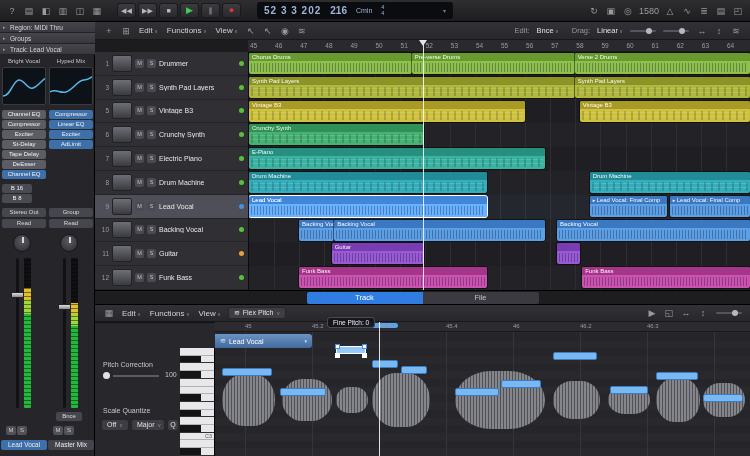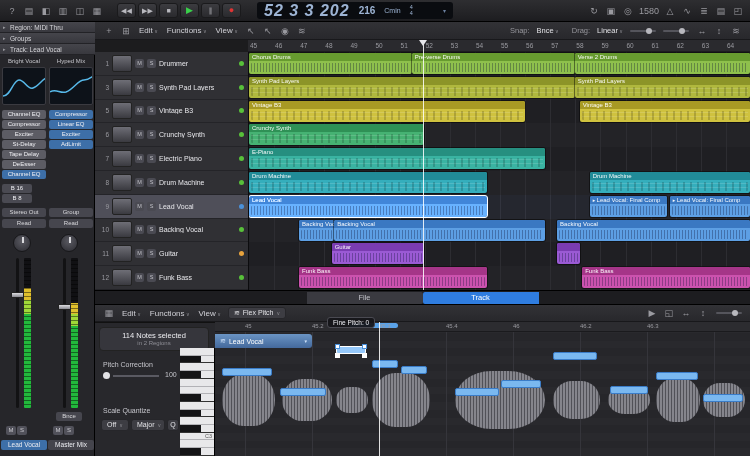--- a/index.html
+++ b/index.html
@@ -8,21 +8,21 @@
 
 
 #topbar{position:absolute;left:0;top:0;width:750px;height:22px;background:linear-gradient(#2e2e31,#1d1d20);border-bottom:1px solid #000;display:flex;align-items:center;gap:4px;padding:0 6px;}
 .igroup{display:flex;align-items:center;gap:5px;}
 .tbi{font-size:9px;color:#9a9aa0;min-width:12px;text-align:center;line-height:14px;}
 #transport{display:flex;gap:2px;margin-left:10px;}
 .trb{width:19px;height:15px;background:linear-gradient(#3c3c40,#2a2a2e);border:1px solid #1a1a1c;border-radius:3px;color:#b8b8be;font-size:7px;line-height:13px;text-align:center;}
 .trb.play{color:#3ad24b;font-size:9px;}
 .trb.rec{color:#e03434;font-size:9px;}
 #lcd{width:196px;height:17px;background:#0a0c10;border-radius:3px;margin-left:12px;display:flex;align-items:center;gap:9px;padding:0 7px;color:#9db4d4;}
-.lcd-pos{font-size:16px;font-weight:bold;letter-spacing:1px;white-space:nowrap;font-style:italic;}
+.lcd-pos{font-size:10px;font-weight:bold;letter-spacing:1px;white-space:nowrap;}
 .lcd-tempo{font-size:10px;font-weight:bold;}
 .lcd-key{font-size:7px;}
 .lcd-sig i{display:block;font-style:normal;font-size:5.5px;line-height:5.5px;text-align:center;}
 .lcd-caret{font-size:6px;color:#6a7f9e;margin-left:auto;}
 
 
 #inspector{position:absolute;left:0;top:22px;width:95px;height:434px;background:#26262a;border-right:1px solid #000;}
 .insp-header{position:absolute;left:0;width:95px;height:11px;background:linear-gradient(#45454b,#38383e);border-bottom:1px solid #222226;font-size:6.5px;line-height:11px;color:#d6d6da;padding-left:10px;white-space:nowrap;overflow:hidden;}
 .insp-header::before{content:"▸";position:absolute;left:3px;font-size:5px;color:#9a9aa0;}
 .setting-label{position:absolute;top:36px;width:44px;font-size:6px;color:#c4c4ca;text-align:center;white-space:nowrap;overflow:hidden;}
@@ -244,21 +244,21 @@
         <div class="menu">Functions</div>
         <div class="menu">View</div>
       </div>
     <div class="igroup">
         <div class="tbi" style="display: inline-block;">↖</div>
         <div class="tbi" style="display: inline-block;">↖</div>
         <div class="tbi" style="display: inline-block;">◉</div>
         <div class="tbi" style="display: inline-block;">≋</div>
       </div>
     <div class="spacer"></div>
-    <span class="bar-label">Snap:</span>
+    <span class="bar-label">Edit:</span>
     <span class="bar-value">Bnce</span>
     <span class="bar-label">Drag:</span>
     <span class="bar-value">Linear</span>
     <div class="mini-slider"></div>
     <div class="mini-slider"></div>
     <div class="igroup">
         <div class="tbi" style="display: inline-block;">↔</div>
         <div class="tbi" style="display: inline-block;">↕</div>
         <div class="tbi" style="display: inline-block;">≋</div>
       </div>
@@ -455,22 +455,22 @@
           <div class="rtitle">Funk Bass</div>
         </div>
         <div class="rgn c-magenta wave" style="left: 66.5%; width: 33.5%; top: 215.2px;">
           <div class="rtitle">Funk Bass</div>
         </div>
       </div>
   </div>
   <div id="main-playhead"></div>
 
   <div id="editor-tabs">
+    <div class="tab active">Track</div>
     <div class="tab inactive">File</div>
-    <div class="tab active">Track</div>
   </div>
 
   <div id="editor-toolbar">
     <span class="tbi">▦</span>
     <div class="igroup" style="gap:9px">
         <div class="menu">Edit</div>
         <div class="menu">Functions</div>
         <div class="menu">View</div>
       </div>
     <div class="dd">
@@ -481,24 +481,20 @@
     <div class="igroup">
         <div class="tbi" style="display: inline-block;">▶</div>
         <div class="tbi" style="display: inline-block;">◱</div>
         <div class="tbi" style="display: inline-block;">↔</div>
         <div class="tbi" style="display: inline-block;">↕</div>
       </div>
     <div class="mini-slider"></div>
   </div>
 
   <div id="editor-inspector">
-    <div id="selbox">
-      <div class="t1">114 Notes selected</div>
-      <div class="t2">in 2 Regions</div>
-    </div>
     <div class="ei-label" style="top:38px">Pitch Correction</div>
     <div id="pc-dot"></div>
     <div id="pc-line"></div>
     <div id="pc-val">100</div>
     <div class="ei-label" style="top:84px">Scale Quantize</div>
     <div class="dd" id="sq-off">
         <span>Off</span>
       </div>
     <div class="dd" id="sq-major">
         <span>Major</span>

